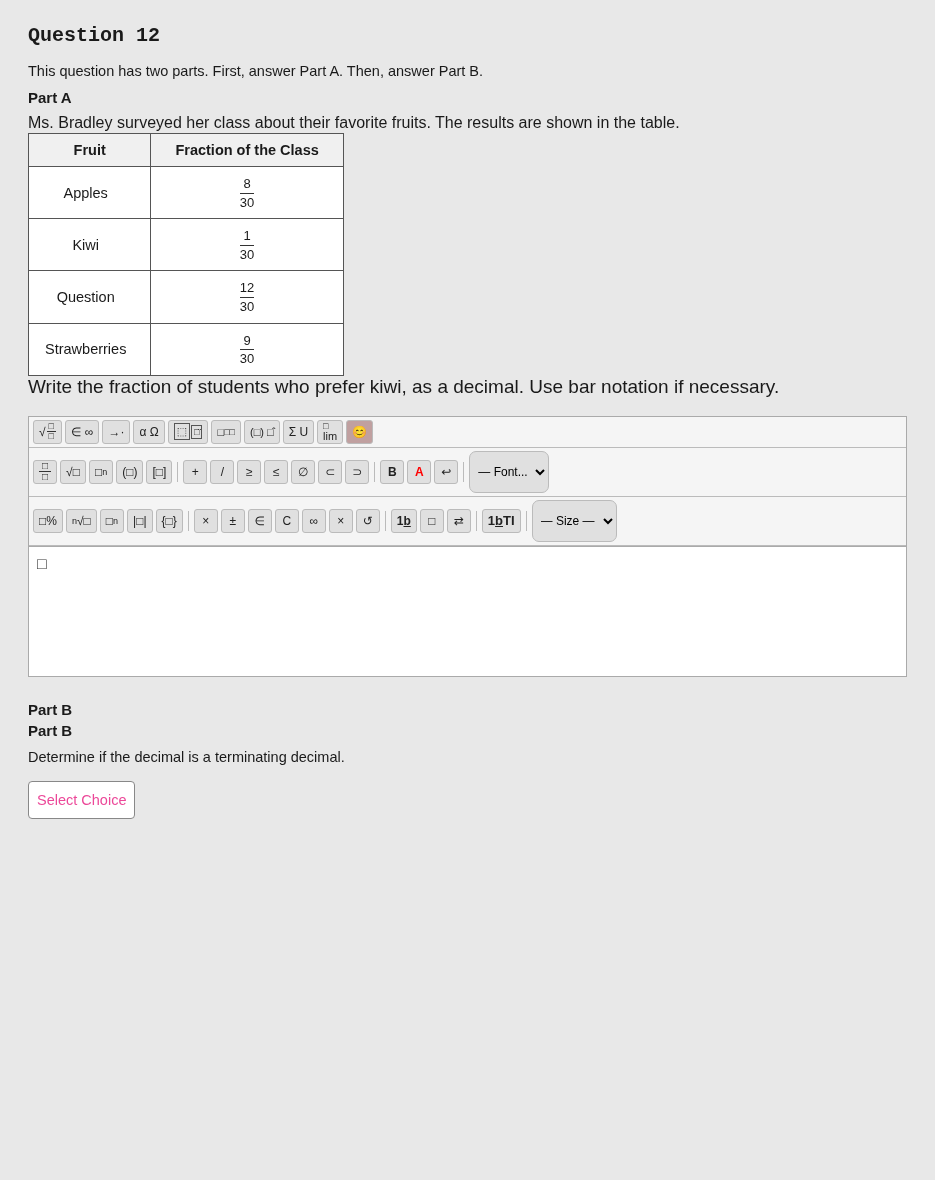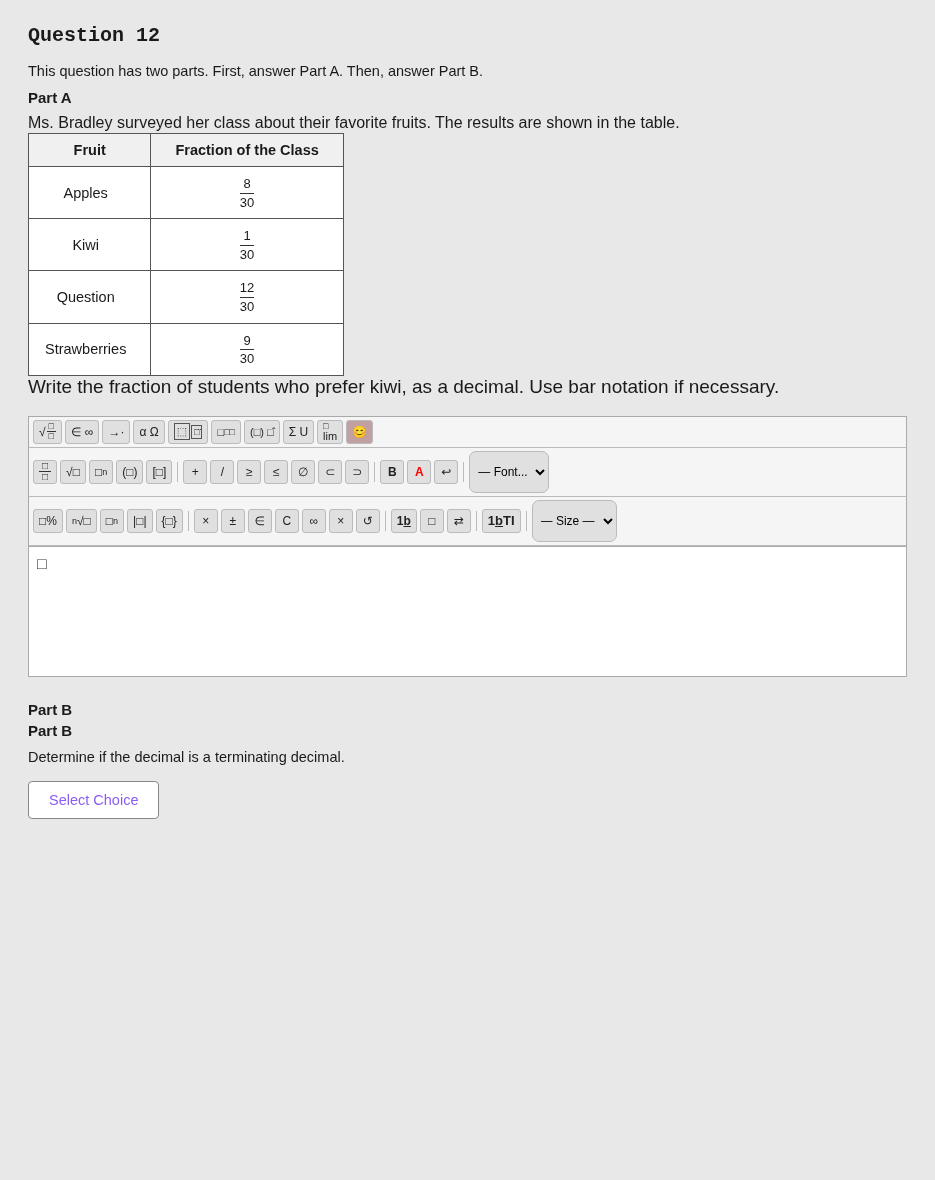--- a/index.html
+++ b/index.html
@@ -162,24 +162,24 @@
     .part-b-desc {
       margin-bottom: 16px;
       font-size: 14.5px;
     }
 
     
     .select-choice-btn {
       background: #fff;
       border: 1px solid #888;
       border-radius: 4px;
-      padding: 10px 20px;
+      padding: 10px 8px;
       font-size: 14.5px;
       cursor: pointer;
-      color: #8b5cf6;
+      color: #ec4899;
     }
   </style>
 </head>
 <body>
 
 <div>
 
   <div class="question-title">Question 12</div>
 
   <div class="intro-text">This question has two parts. First, answer Part A. Then, answer Part B.</div>

